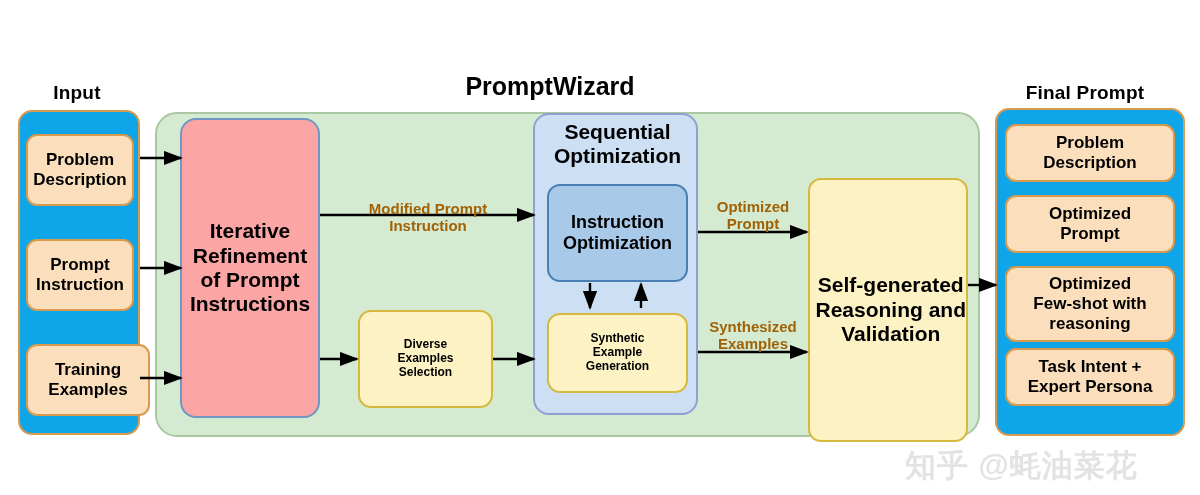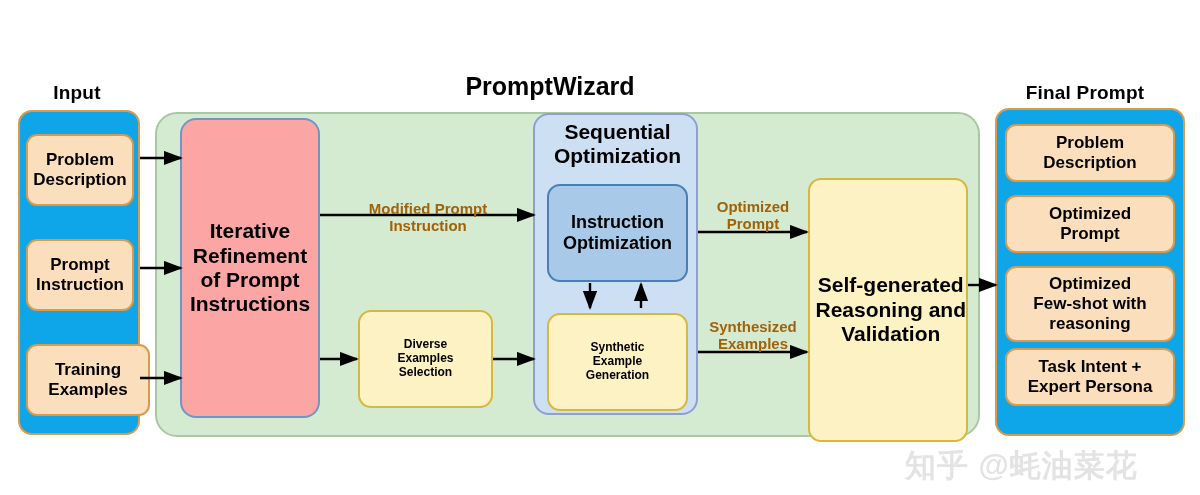--- a/index.html
+++ b/index.html
@@ -162,21 +162,21 @@
 
   <div class="abs node node-yellow" style="left:358px; top:310px; width:135px; height:98px;">
     <span>Diverse<br>Examples<br>Selection</span>
   </div>
 
   <div class="abs panel-seqopt" style="left:533px; top:113px; width:165px; height:302px;">
     <div class="abs seq-title" style="left:0px; top:5px; width:165px;">Sequential<br>Optimization</div>
     <div class="abs node node-blue-dark" style="left:12px; top:69px; width:141px; height:98px;">
       <span>Instruction<br>Optimization</span>
     </div>
-    <div class="abs node node-yellow" style="left:12px; top:198px; width:141px; height:98px;">
+    <div class="abs node node-yellow" style="left:12px; top:198px; width:141px; height:80px;">
       <span>Synthetic<br>Example<br>Generation</span>
     </div>
   </div>
 
   <div class="abs node node-yellow node-text-big" style="left:808px; top:178px; width:160px; height:264px;justify-content:flex-end;">
     <span>Self-generated<br>Reasoning and<br>Validation</span>
   </div>
 
   <div class="abs panel-orange" style="left:995px; top:108px; width:190px; height:328px;">
     <div class="abs node node-orange" style="left:8px; top:14px; width:170px; height:58px;">

